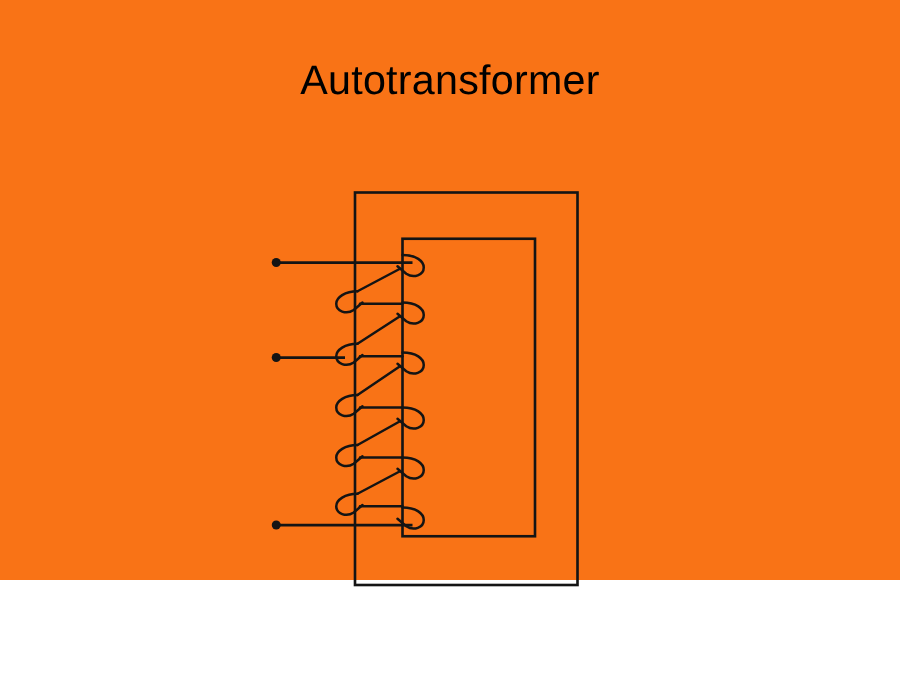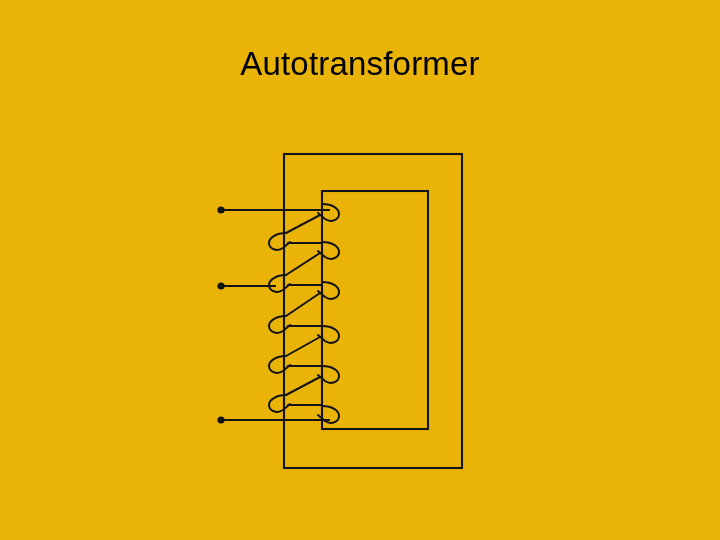--- a/index.html
+++ b/index.html
@@ -14,22 +14,22 @@
     position: relative;
     overflow: hidden;
     font-family: "Liberation Sans", sans-serif;
     -webkit-font-smoothing: antialiased;
   }
   #slide {
     position: absolute;
     left: 0;
     top: 0;
     width: 720px;
-    height: 540px;
-    background: #eab308;
+    height: 464px;
+    background: #f97316;
   }
   #slide-title {
     position: absolute;
     left: 0;
     top: 44px;
     width: 720px;
     text-align: center;
     font-family: "Liberation Sans", sans-serif;
     font-size: 33px;
     font-weight: 400;

